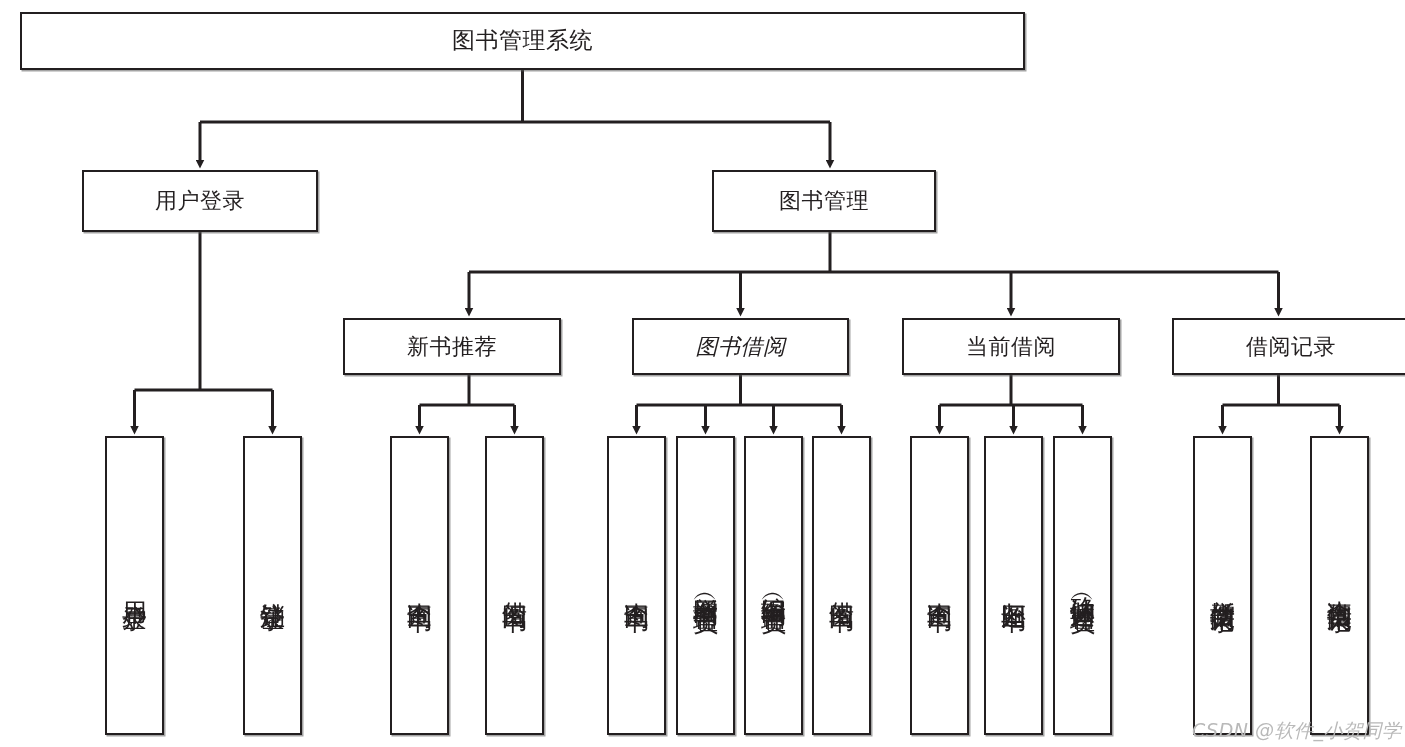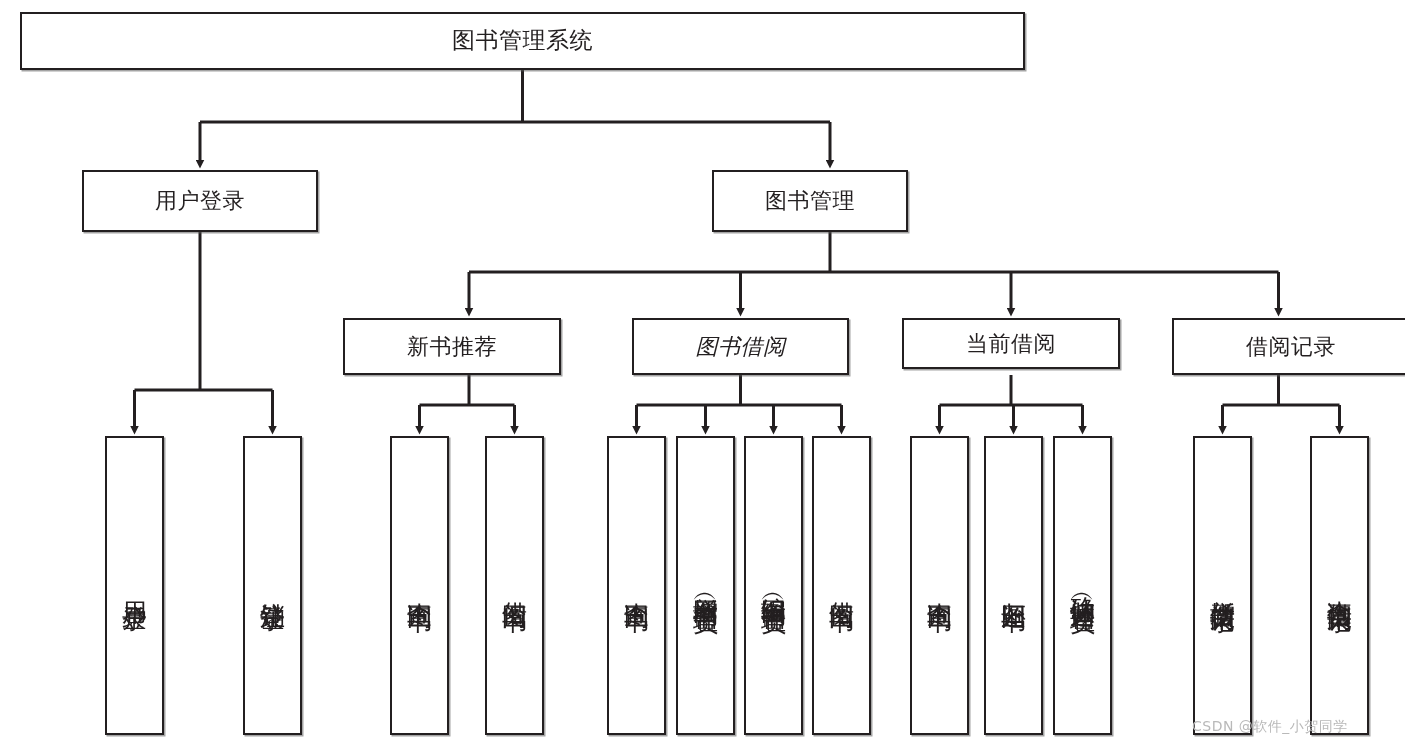--- a/index.html
+++ b/index.html
@@ -61,25 +61,26 @@
   .node.vert .node-label {
     writing-mode: vertical-rl;
     text-orientation: upright;
     font-size: 25px;
     line-height: 1.0;
     letter-spacing: 2px;
     white-space: nowrap;
   }
   .watermark {
     position: absolute;
-    font-size: 14px;
+    font-size: 19px;
     color: #b9b9b9;
     white-space: nowrap;
     letter-spacing: 0.5px;
     font-family: "DejaVu Sans", "Liberation Sans", sans-serif;
+    font-style: italic;
   }
 </style>
 </head>
 <body>
 
 <div id="diagram-root">
 
   <svg id="edge-layer" viewBox="0 0 1405 747" xmlns="http://www.w3.org/2000/svg">
     <defs>
       <marker id="arrowhead" markerWidth="9" markerHeight="9" refX="1.5" refY="4.5" orient="auto" markerUnits="userSpaceOnUse">
@@ -123,30 +124,30 @@
       </g>
   </svg>
 
   <div id="nodes">
       <div class="node horiz root" style="left: 20px; top: 12px; width: 1005px; height: 58px;">
         <span class="node-label">图书管理系统</span>
       </div>
       <div class="node horiz" style="left: 82px; top: 170px; width: 236px; height: 62px;">
         <span class="node-label">用户登录</span>
       </div>
-      <div class="node horiz" style="left: 712px; top: 170px; width: 196px; height: 62px; align-items: center;">
+      <div class="node horiz" style="left: 712px; top: 170px; width: 224px; height: 62px; align-items: center;">
         <span class="node-label">图书管理</span>
       </div>
       <div class="node horiz" style="left: 343px; top: 318px; width: 218px; height: 57px;">
         <span class="node-label">新书推荐</span>
       </div>
       <div class="node horiz" style="left: 632px; top: 318px; width: 217px; height: 57px; font-style: italic;">
         <span class="node-label">图书借阅</span>
       </div>
-      <div class="node horiz" style="left: 902px; top: 318px; width: 218px; height: 51px;">
+      <div class="node horiz" style="left: 902px; top: 318px; width: 218px; height: 57px;">
         <span class="node-label">当前借阅</span>
       </div>
       <div class="node horiz" style="left: 1172px; top: 318px; width: 238px; height: 57px;">
         <span class="node-label">借阅记录</span>
       </div>
       <div class="node vert" style="left: 105px; top: 436px; width: 59px; height: 299px;">
         <span class="node-label">用户登录</span>
       </div>
       <div class="node vert" style="left: 243px; top: 436px; width: 59px; height: 299px;">
         <span class="node-label">注销登录</span>

